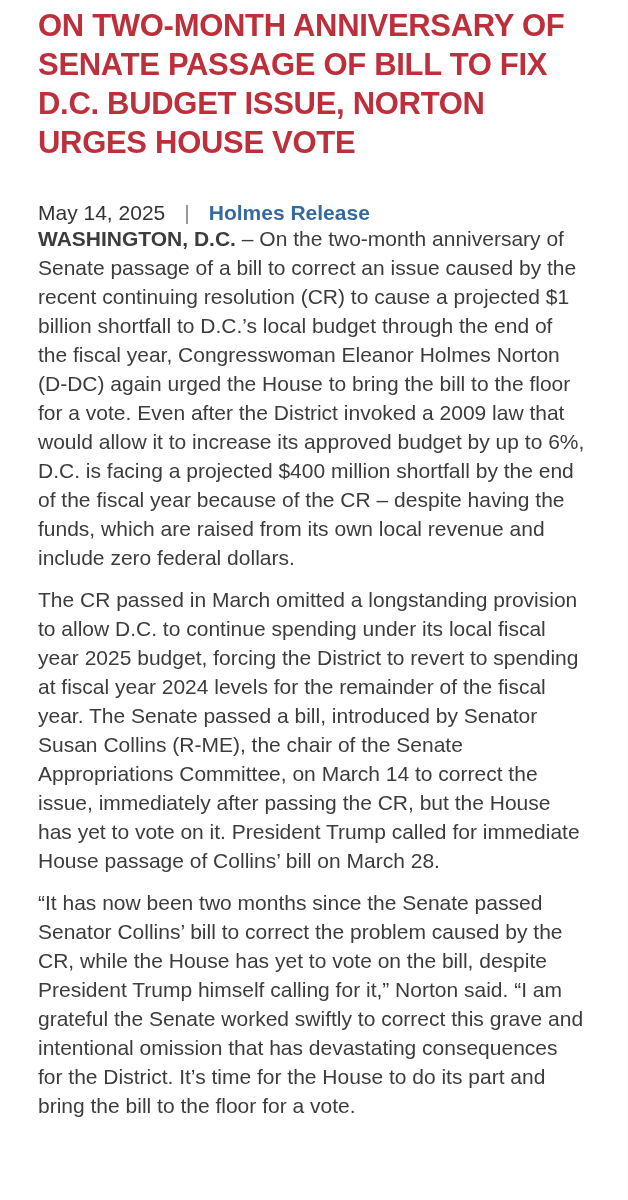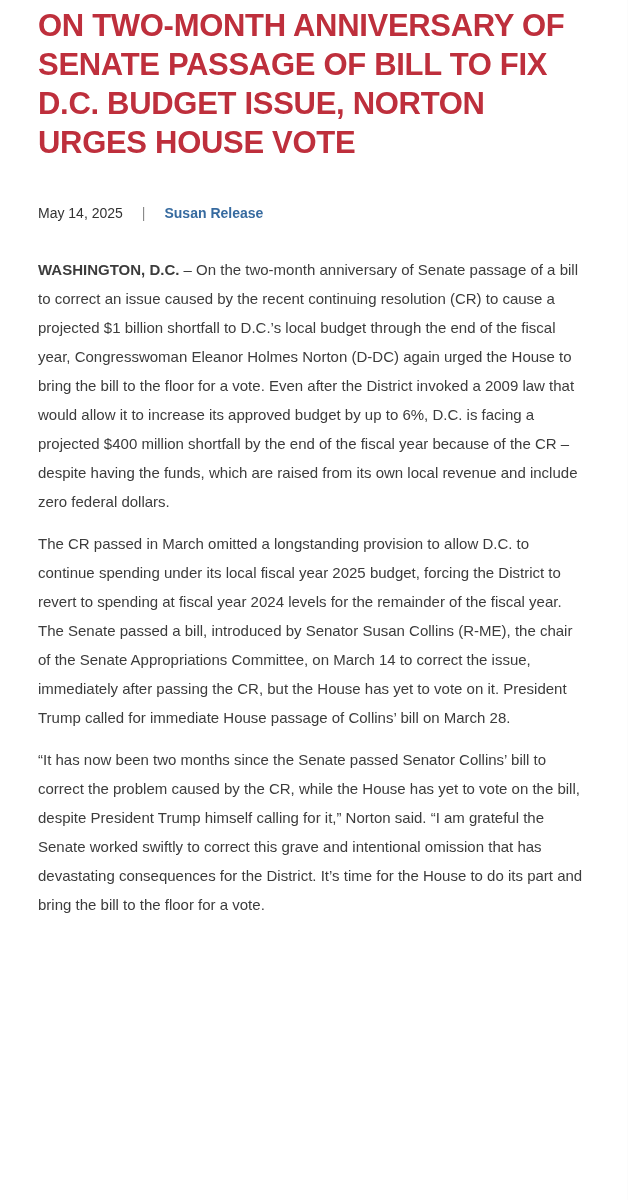--- a/index.html
+++ b/index.html
@@ -33,57 +33,56 @@
     line-height: 39px;
     font-weight: 700;
     letter-spacing: -0.3px;
     text-transform: uppercase;
   }
   .meta {
     display: flex;
     align-items: center;
     gap: 19px;
     margin-top: 40px;
-    font-size: 14px;
+    font-size: 21px;
     line-height: 22px;
     color: var(--meta-text);
   }
   .meta .date { color: var(--meta-text); }
   .meta .sep {
     color: var(--separator);
     font-weight: 400;
   }
   .meta .category {
     color: var(--category-link);
     font-weight: 700;
     text-decoration: none;
     cursor: pointer;
   }
   .article-body {
-    margin-top: 31px;
     max-width: 552px;
     color: var(--body-text);
-    font-size: 15px;
+    font-size: 21px;
     line-height: 29px;
   }
   .para { margin: 0 0 13px 0; }
   .para:last-child { margin-bottom: 0; }
   .dateline { font-weight: 700; }
 </style>
 </head>
 <body>
 
 <div class="page">
 
   <h1 class="headline">ON TWO-MONTH ANNIVERSARY OF SENATE PASSAGE OF BILL TO FIX D.C. BUDGET ISSUE, NORTON URGES HOUSE VOTE</h1>
 
   <div class="meta">
     <span class="date">May 14, 2025</span>
     <span class="sep">|</span>
-    <a href="#" class="category">Susan Release</a>
+    <a href="#" class="category">Holmes Release</a>
   </div>
 
   <div class="article-body">
     <p class="para"><strong class="dateline">WASHINGTON, D.C.</strong><span> – On the two-month anniversary of Senate passage of a bill to correct an issue caused by the recent continuing resolution (CR) to cause a projected $1 billion shortfall to D.C.’s local budget through the end of the fiscal year, Congresswoman Eleanor Holmes Norton (D-DC) again urged the House to bring the bill to the floor for a vote. Even after the District invoked a 2009 law that would allow it to increase its approved budget by up to 6%, D.C. is facing a projected $400 million shortfall by the end of the fiscal year because of the CR – despite having the funds, which are raised from its own local revenue and include zero federal dollars.</span></p>
 
     <p class="para">The CR passed in March omitted a longstanding provision to allow D.C. to continue spending under its local fiscal year 2025 budget, forcing the District to revert to spending at fiscal year 2024 levels for the remainder of the fiscal year. The Senate passed a bill, introduced by Senator Susan Collins (R-ME), the chair of the Senate Appropriations Committee, on March 14 to correct the issue, immediately after passing the CR, but the House has yet to vote on it. President Trump called for immediate House passage of Collins’ bill on March 28.</p>
 
     <p class="para">“It has now been two months since the Senate passed Senator Collins’ bill to correct the problem caused by the CR, while the House has yet to vote on the bill, despite President Trump himself calling for it,” Norton said. “I am grateful the Senate worked swiftly to correct this grave and intentional omission that has devastating consequences for the District. It’s time for the House to do its part and bring the bill to the floor for a vote.</p>
 
   </div>

